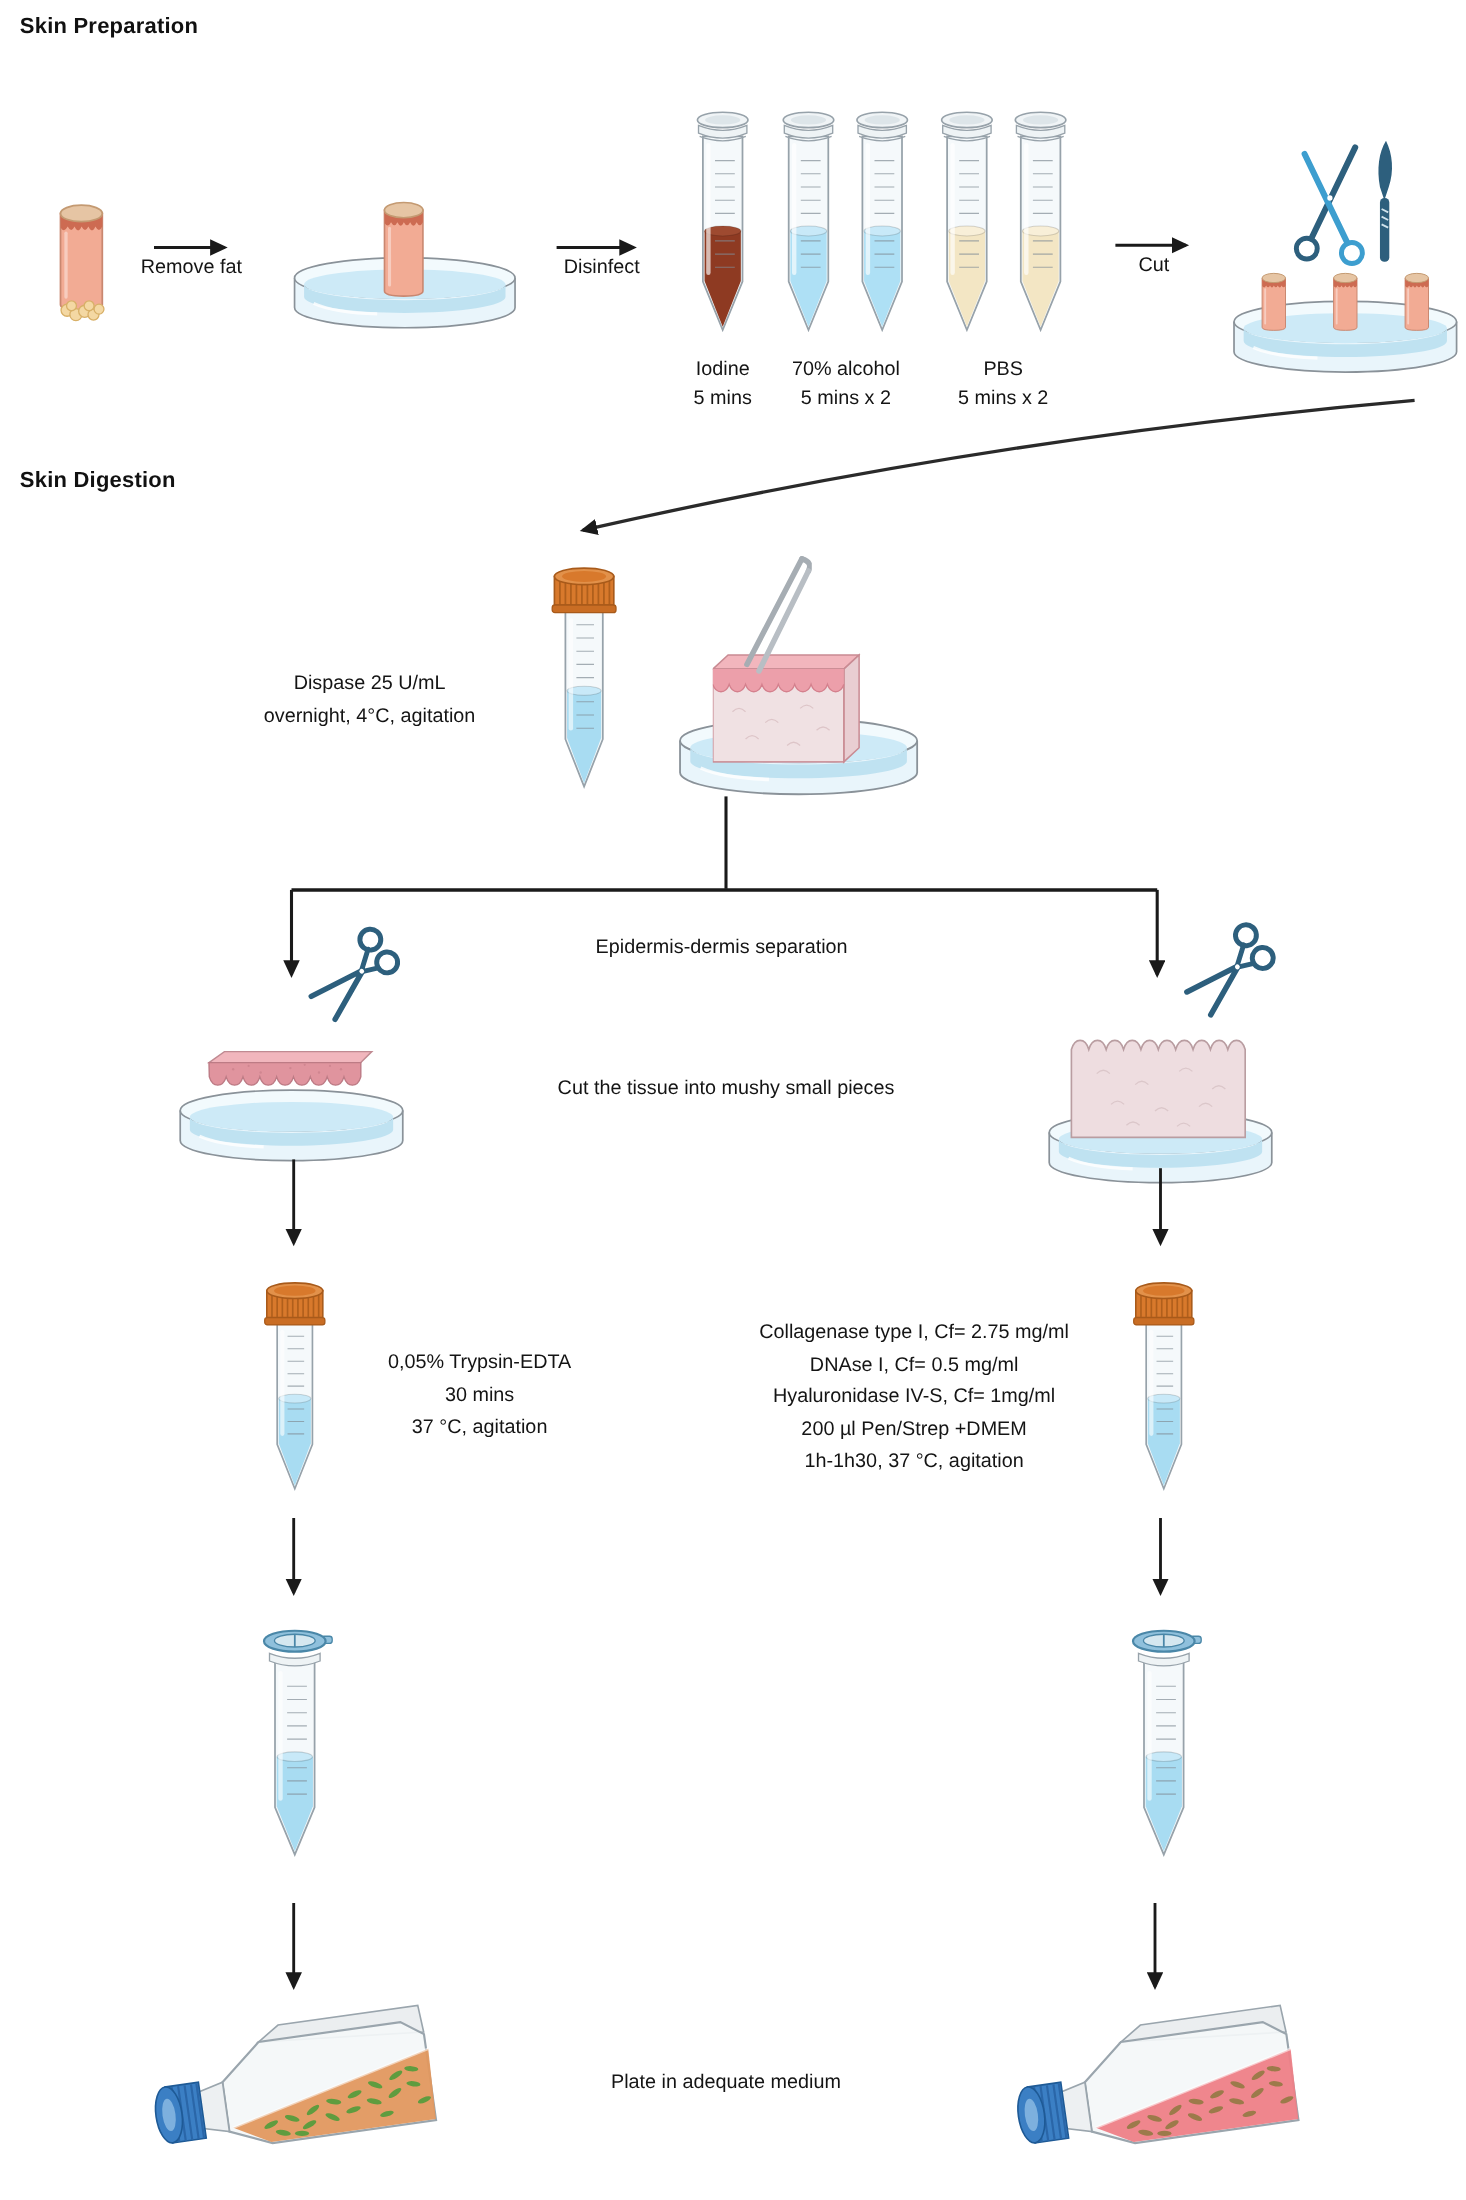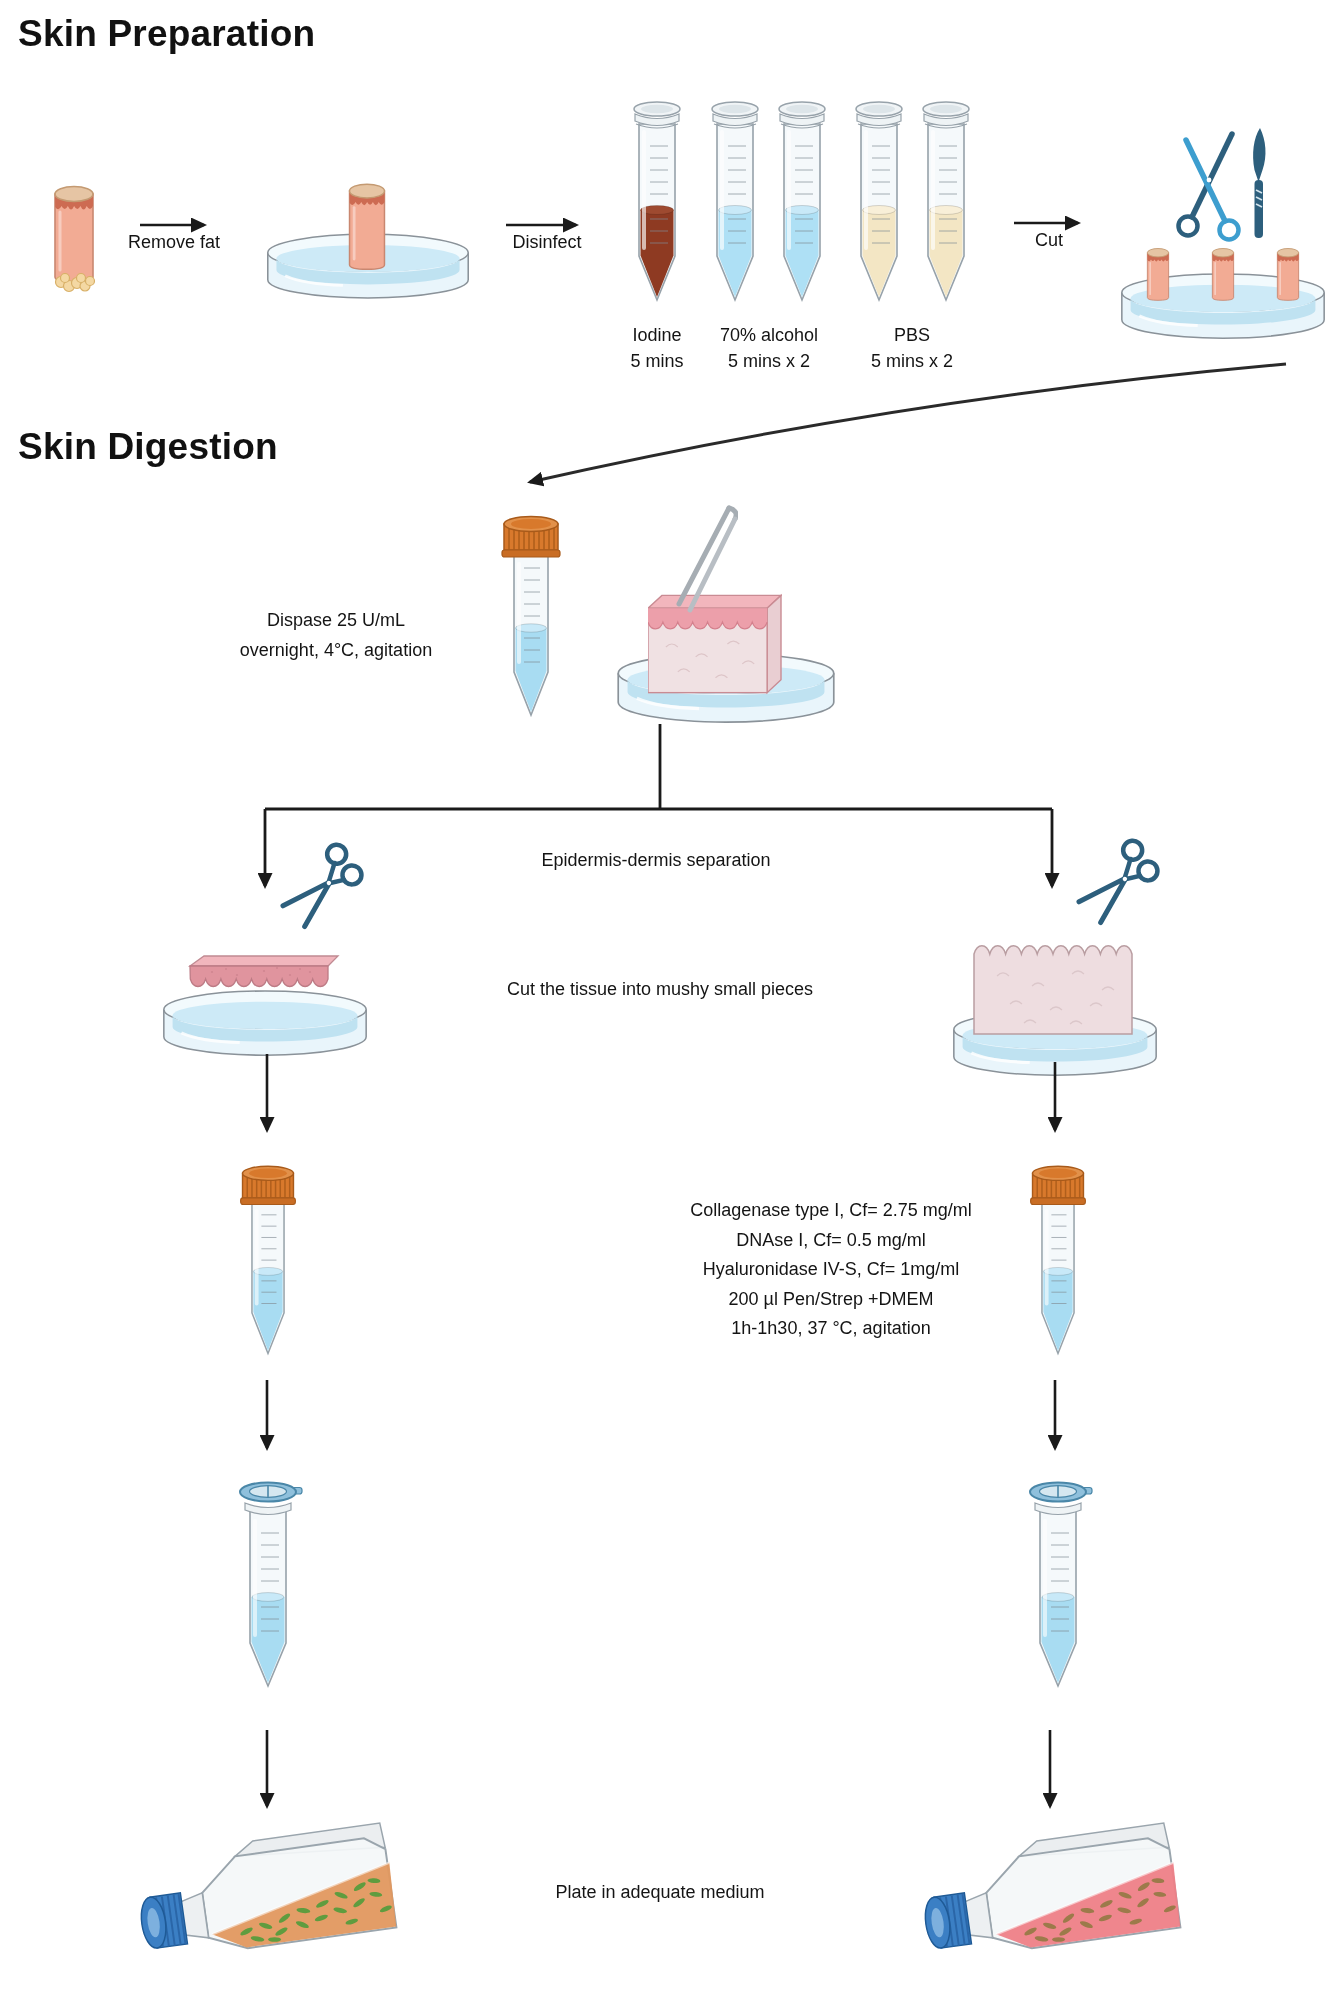--- a/index.html
+++ b/index.html
@@ -2,21 +2,21 @@
 <html style="--iodine: #8e3a22; --iodine-top: #9e4a30; --alcohol: #aee0f5; --pbs: #f3e6c4; --pbs-top: #f8efd8; --tube-liquid: #a8dcf2; --orange-cap: #d8792c; --filter-ring: #8fc0dc; --flask-cap: #3b7fc4; --keratinocyte-medium: #e2985f; --keratinocyte-cells: #5f9c3f; --fibroblast-medium: #ee8087; --fibroblast-cells: #9c7a4a; --tool-dark: #2d5f7d; --tool-light: #3d9ecf; --arrow: #1a1a1a;"><head>
 <meta charset="utf-8">
 <style>
   html,body{margin:0;padding:0;background:#ffffff;}
   #canvas{
     position:relative;width:1333px;height:2000px;background:#ffffff;overflow:hidden;
     font-family:"Liberation Sans",sans-serif;
   }
   #art{position:absolute;left:0;top:0;}
   .title{
-    position:absolute;font-size:37px;font-weight:700;color:#111;
+    position:absolute;font-size:20px;font-weight:700;color:#111;
     letter-spacing:.2px;white-space:nowrap;
   }
   .lbl{
     position:absolute;transform:translateX(-50%);
     font-size:18px;line-height:26px;color:#141414;
     text-align:center;white-space:nowrap;
   }
   .block{line-height:29.5px;}
 </style>
 </head>
@@ -290,20 +290,25 @@
   </div>
 
   <div class="lbl block" style="left:336px;top:606px">
     <div>Dispase 25 U/mL</div>
     <div>overnight, 4°C, agitation</div>
   </div>
 
   <div class="lbl" style="left:656px;top:847px">Epidermis-dermis separation</div>
   <div class="lbl" style="left:660px;top:976px">Cut the tissue into mushy small pieces</div>
 
+  <div class="lbl block" style="left:436px;top:1224px">
+    <div>0,05% Trypsin-EDTA</div>
+    <div>30 mins</div>
+    <div>37 °C, agitation</div>
+  </div>
 
   <div class="lbl block" style="left:831px;top:1196px">
     <div>Collagenase type I, Cf= 2.75 mg/ml</div>
     <div>DNAse I, Cf= 0.5 mg/ml</div>
     <div>Hyaluronidase IV-S, Cf= 1mg/ml</div>
     <div>200 µl Pen/Strep +DMEM</div>
     <div>1h-1h30, 37 °C, agitation</div>
   </div>
 
 

